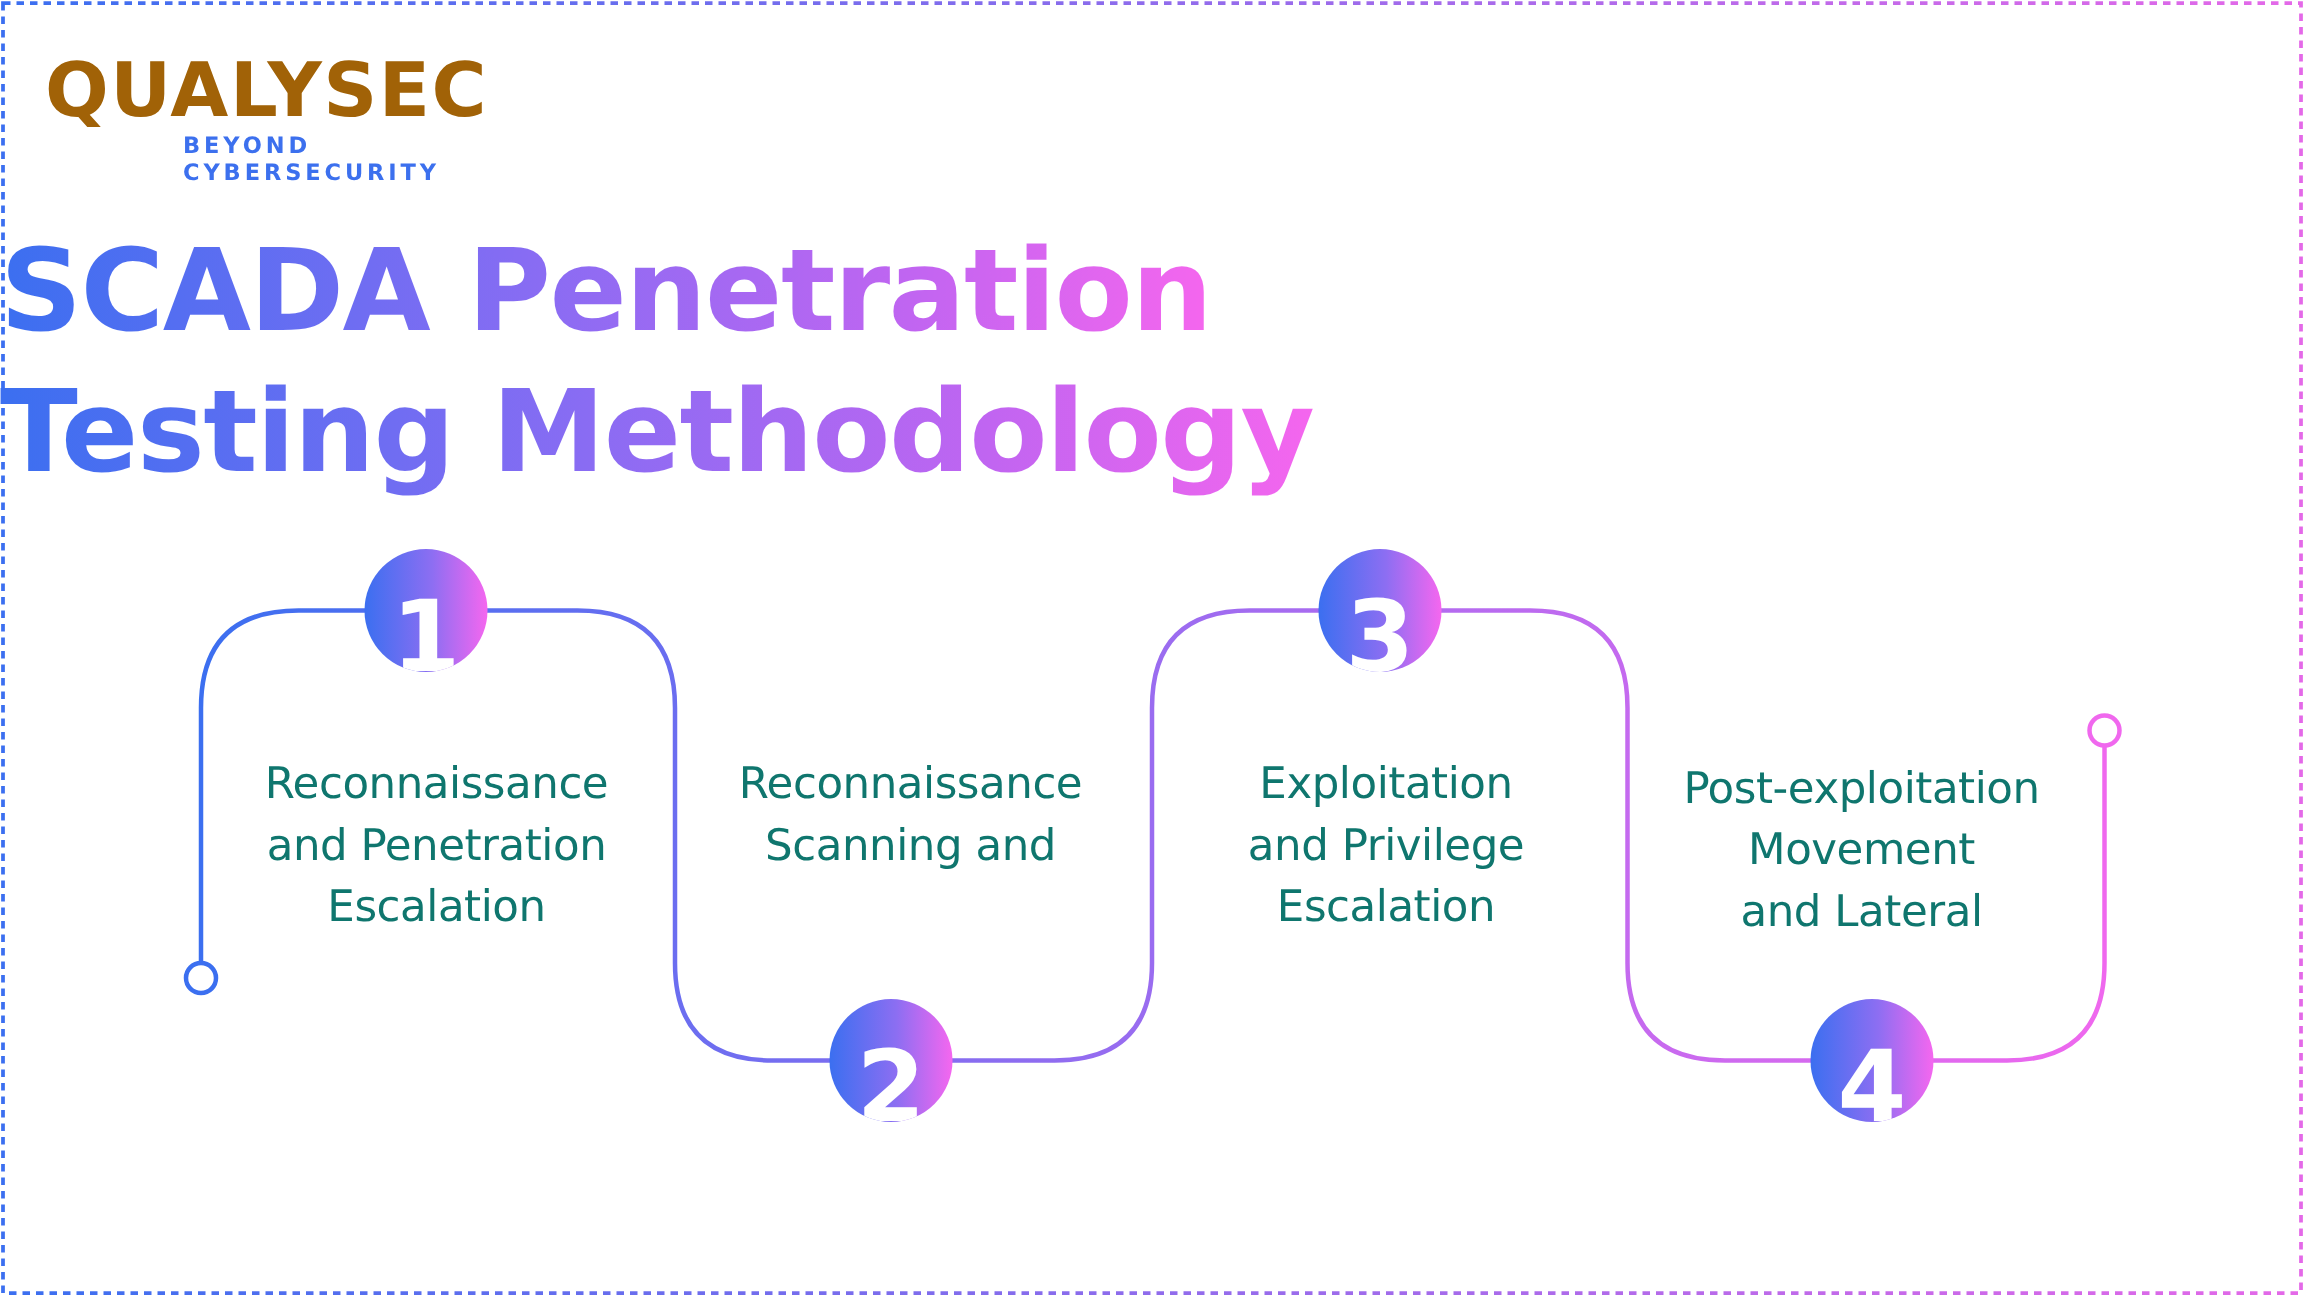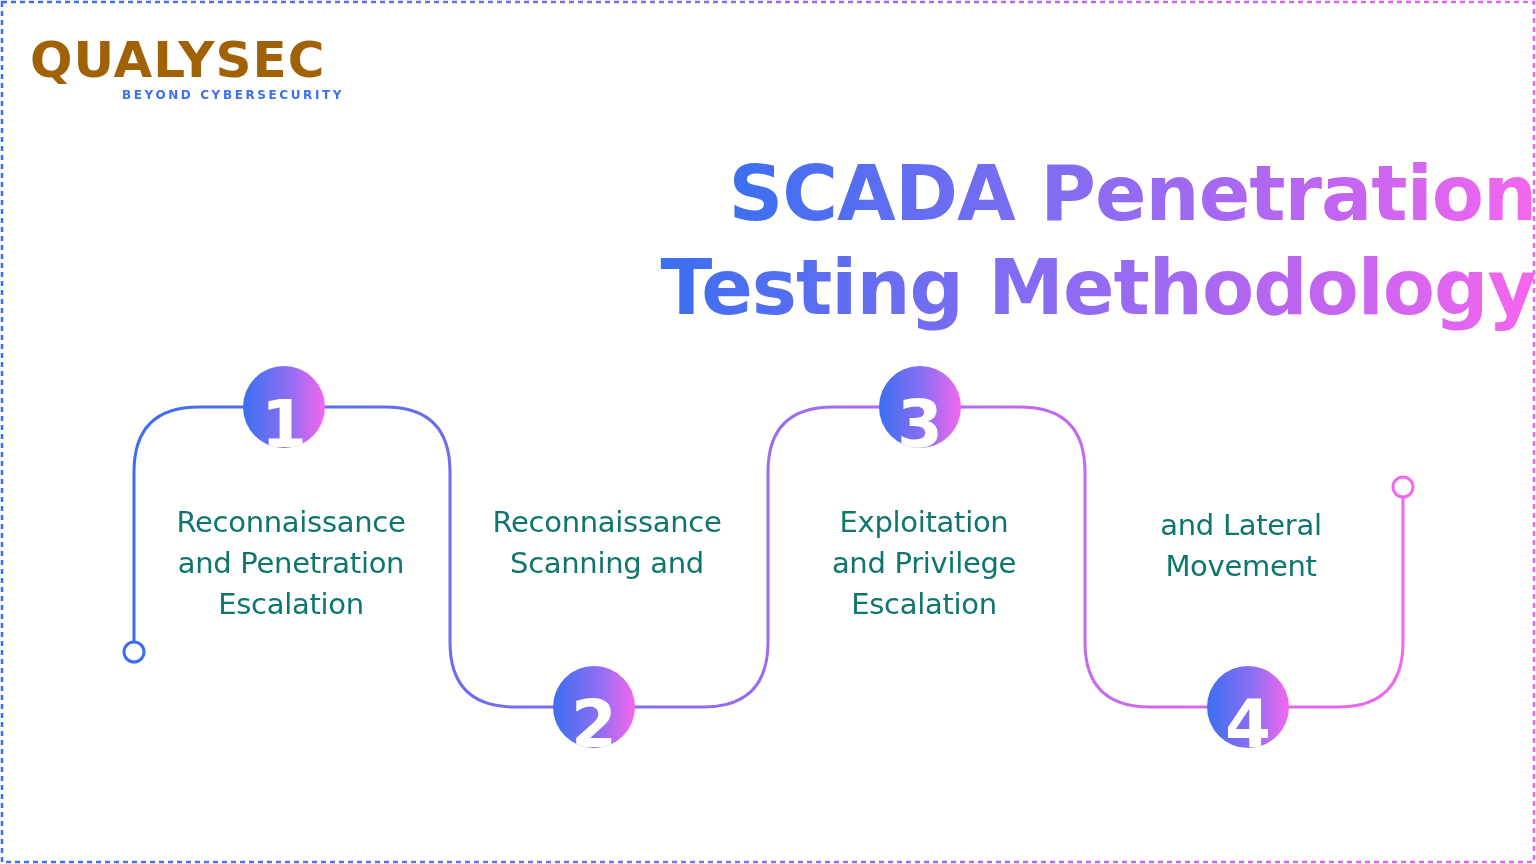--- a/index.html
+++ b/index.html
@@ -11,24 +11,24 @@
     .frame { position: absolute; left: 0; top: 0; width: 1536px; height: 864px; pointer-events: none; }
     .logo { position: absolute; left: 30px; top: 28px; width: 340px; height: 80px; }
     .logo-word {
       position: absolute; left: 0; top: 0;
       font-family: "DejaVu Sans", sans-serif; font-weight: bold;
       font-size: 50px; letter-spacing: 1px; color: #a16207; line-height: 64px;
     }
     .logo-tag {
       position: absolute; left: 92px; top: 60px;
       font-family: "DejaVu Sans", sans-serif; font-weight: bold;
-      font-size: 12px; letter-spacing: 2.6px; color: #3c70ee;
+      font-size: 15px; letter-spacing: 2.6px; color: #3c70ee;
     }
     .title {
-      position: absolute; left: 0; width: 1536px; text-align: right;
+      position: absolute; left: 0; width: 1536px; text-align: left;
       font-family: "DejaVu Sans", sans-serif; font-weight: bold;
       font-size: 76px; line-height: 96px; letter-spacing: -1px;
     }
     .title span {
       background: linear-gradient(90deg, #3b6ff0 0%, #8a6cf3 45%, #c065f1 75%, #f566ee 100%);
       -webkit-background-clip: text; background-clip: text; color: transparent;
     }
     .t1 { top: 146px; }
     .t2 { top: 240px; }
     .path { position: absolute; left: 0; top: 0; width: 1536px; height: 864px; }
@@ -102,15 +102,16 @@
 <div class="step-text" style="left:457px; top:502px;">
   <div>Reconnaissance</div>
   <div>Scanning and</div>
 </div>
 <div class="step-text" style="left:774px; top:502px;">
   <div>Exploitation</div>
   <div>and Privilege</div>
   <div>Escalation</div>
 </div>
 <div class="step-text" style="left:1091px; top:505px;">
+  <div>Post-exploitation</div>
+  <div>Movement</div>
   <div>and Lateral</div>
-  <div>Movement</div>
 </div>
 
 </body></html>

